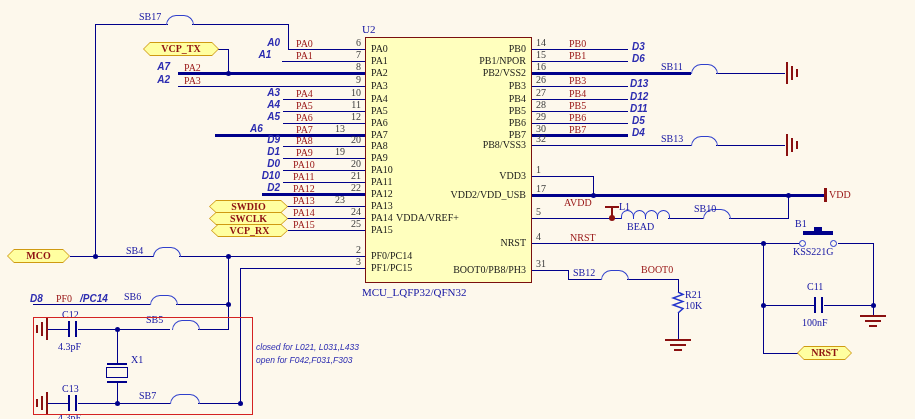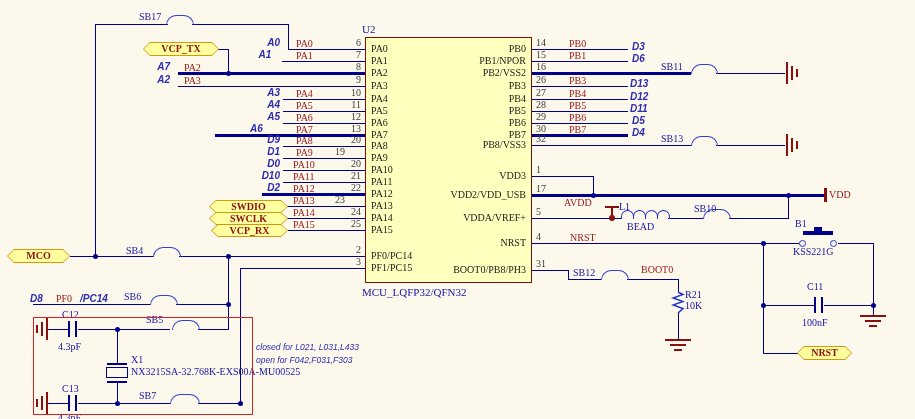--- a/index.html
+++ b/index.html
@@ -187,21 +187,20 @@
     <div class="txt ref" style="position: absolute; left: 661px; top: 61px;">SB11</div>
     <div class="txt ref" style="position: absolute; left: 573px; top: 267px;">SB12</div>
     <div class="txt ref" style="position: absolute; left: 661px; top: 133px;">SB13</div>
     <div class="txt ref" style="position: absolute; left: 62px; top: 309px;">C12</div>
     <div class="txt ref" style="position: absolute; left: 58px; top: 341px;">4.3pF</div>
     <div class="txt ref" style="position: absolute; left: 62px; top: 383px;">C13</div>
     <div class="txt ref" style="position: absolute; left: 58px; top: 412px;">4.3pF</div>
     <div class="txt ref" style="position: absolute; left: 807px; top: 281px;">C11</div>
     <div class="txt ref" style="position: absolute; left: 802px; top: 317px;">100nF</div>
     <div class="txt ref" style="position: absolute; left: 131px; top: 354px;">X1</div>
-    <div class="txt ref" style="position: absolute; left: 131px; top: 366px;">NX3215SA-32.768K-EXS00A-MU00525</div>
     <div class="txt ref" style="position: absolute; left: 685px; top: 289px;">R21</div>
     <div class="txt ref" style="position: absolute; left: 685px; top: 300px;">10K</div>
     <div class="txt ref" style="position: absolute; left: 619px; top: 201px;">L1</div>
     <div class="txt ref" style="position: absolute; left: 627px; top: 221px;">BEAD</div>
     <div class="txt ref" style="position: absolute; left: 795px; top: 218px;">B1</div>
     <div class="txt ref" style="position: absolute; left: 793px; top: 246px;">KSS221G</div>
     <div class="txt note" style="position: absolute; left: 256px; top: 342px;">closed for L021, L031,L433</div>
     <div class="txt note" style="position: absolute; left: 256px; top: 355px;">open for F042,F031,F303</div>
     <div class="chipbox" style="position: absolute; left: 365px; top: 37px; width: 167px; height: 246px;"></div>
     <div class="txt ref big" style="position: absolute; left: 362px; top: 23px;">U2</div>
@@ -214,21 +213,21 @@
     <div class="txt pnum" style="position: absolute; left: 335px; top: 61px; width: 26px; text-align: right;">8</div>
     <div class="txt inner" style="position: absolute; left: 371px; top: 80px;">PA3</div>
     <div class="txt pnum" style="position: absolute; left: 335px; top: 74px; width: 26px; text-align: right;">9</div>
     <div class="txt inner" style="position: absolute; left: 371px; top: 93px;">PA4</div>
     <div class="txt pnum" style="position: absolute; left: 335px; top: 87px; width: 26px; text-align: right;">10</div>
     <div class="txt inner" style="position: absolute; left: 371px; top: 105px;">PA5</div>
     <div class="txt pnum" style="position: absolute; left: 335px; top: 99px; width: 26px; text-align: right;">11</div>
     <div class="txt inner" style="position: absolute; left: 371px; top: 117px;">PA6</div>
     <div class="txt pnum" style="position: absolute; left: 335px; top: 111px; width: 26px; text-align: right;">12</div>
     <div class="txt inner" style="position: absolute; left: 371px; top: 129px;">PA7</div>
-    <div class="txt pnum" style="position: absolute; left: 335px; top: 123px; width: 26px; text-align: right;">13</div>
+    <div class="txt pnum" style="position: absolute; left: 335px; top: 123px; width: 26px; text-align: left;">13</div>
     <div class="txt inner" style="position: absolute; left: 371px; top: 140px;">PA8</div>
     <div class="txt pnum" style="position: absolute; left: 335px; top: 134px; width: 26px; text-align: right;">20</div>
     <div class="txt inner" style="position: absolute; left: 371px; top: 152px;">PA9</div>
     <div class="txt pnum" style="position: absolute; left: 335px; top: 146px; width: 26px; text-align: left;">19</div>
     <div class="txt inner" style="position: absolute; left: 371px; top: 164px;">PA10</div>
     <div class="txt pnum" style="position: absolute; left: 335px; top: 158px; width: 26px; text-align: right;">20</div>
     <div class="txt inner" style="position: absolute; left: 371px; top: 176px;">PA11</div>
     <div class="txt pnum" style="position: absolute; left: 335px; top: 170px; width: 26px; text-align: right;">21</div>
     <div class="txt inner" style="position: absolute; left: 371px; top: 188px;">PA12</div>
     <div class="txt pnum" style="position: absolute; left: 335px; top: 182px; width: 26px; text-align: right;">22</div>
@@ -257,21 +256,21 @@
     <div class="txt inner" style="position: absolute; left: 396px; top: 117px; width: 130px; text-align: right;">PB6</div>
     <div class="txt pnum" style="position: absolute; left: 536px; top: 111px;">29</div>
     <div class="txt inner" style="position: absolute; left: 396px; top: 129px; width: 130px; text-align: right;">PB7</div>
     <div class="txt pnum" style="position: absolute; left: 536px; top: 123px;">30</div>
     <div class="txt inner" style="position: absolute; left: 396px; top: 139px; width: 130px; text-align: right;">PB8/VSS3</div>
     <div class="txt pnum" style="position: absolute; left: 536px; top: 133px;">32</div>
     <div class="txt inner" style="position: absolute; left: 396px; top: 170px; width: 130px; text-align: right;">VDD3</div>
     <div class="txt pnum" style="position: absolute; left: 536px; top: 164px;">1</div>
     <div class="txt inner" style="position: absolute; left: 396px; top: 189px; width: 130px; text-align: right;">VDD2/VDD_USB</div>
     <div class="txt pnum" style="position: absolute; left: 536px; top: 183px;">17</div>
-    <div class="txt inner" style="position: absolute; left: 396px; top: 212px; width: 130px; text-align: right;">VDDA/VREF+</div>
+    <div class="txt inner" style="position: absolute; left: 396px; top: 212px; width: 130px; ">VDDA/VREF+</div>
     <div class="txt pnum" style="position: absolute; left: 536px; top: 206px;">5</div>
     <div class="txt inner" style="position: absolute; left: 396px; top: 237px; width: 130px; text-align: right;">NRST</div>
     <div class="txt pnum" style="position: absolute; left: 536px; top: 231px;">4</div>
     <div class="txt inner" style="position: absolute; left: 396px; top: 264px; width: 130px; text-align: right;">BOOT0/PB8/PH3</div>
     <div class="txt pnum" style="position: absolute; left: 536px; top: 258px;">31</div>
     <div class="tag" style="position: absolute; left: 143px; top: 42px; width: 76px; height: 14px;">
       <div class="bg" style="position: absolute;"></div>
       <div class="fg" style="position: absolute;"></div>
       <span class="tg-label" style="line-height: 14px;">VCP_TX</span>
     </div>

